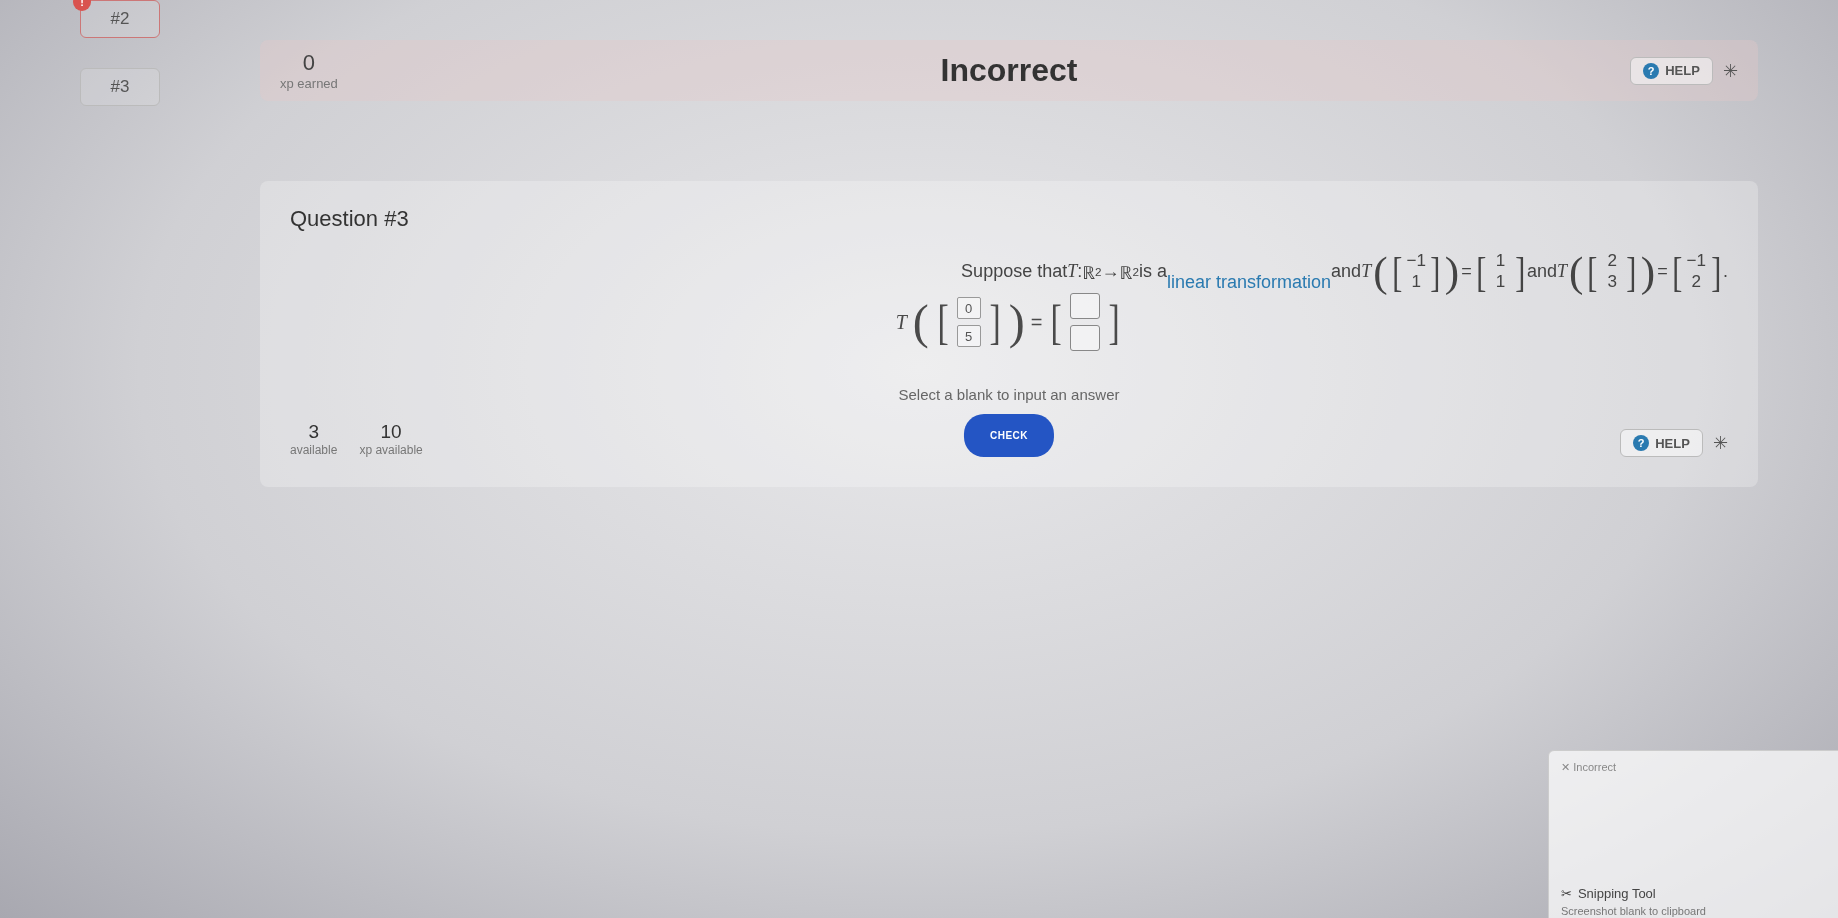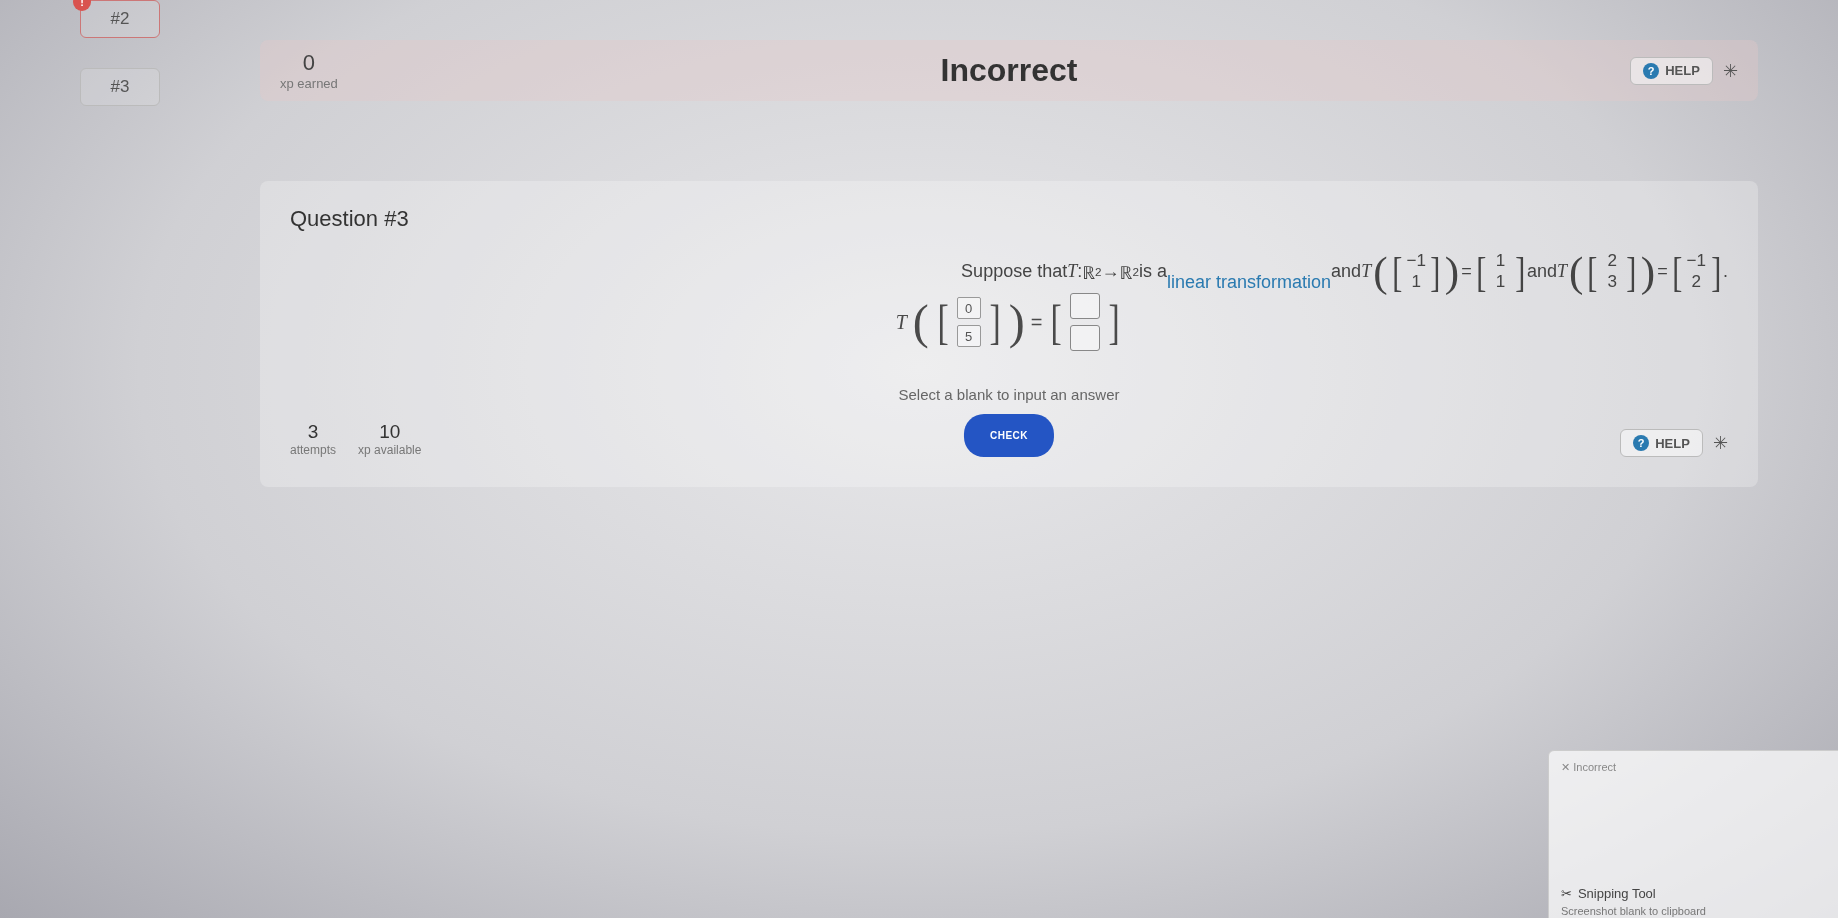--- a/index.html
+++ b/index.html
@@ -335,21 +335,21 @@
         <span class="bracket-r">]</span>
       </div>
 
       <div class="hint">Select a blank to input an answer</div>
     </div>
 
     <div class="footer-row">
       <div class="stats">
         <div class="stat">
           <div class="stat-val">3</div>
-          <div class="stat-lbl">attempts</div>
+          <div class="stat-lbl">available</div>
         </div>
         <div class="stat">
           <div class="stat-val">10</div>
           <div class="stat-lbl">xp available</div>
         </div>
       </div>
       <button class="check-btn">CHECK</button>
       <div class="help-group bottom">
         <span class="help-btn">
           <span class="help-q">?</span>

